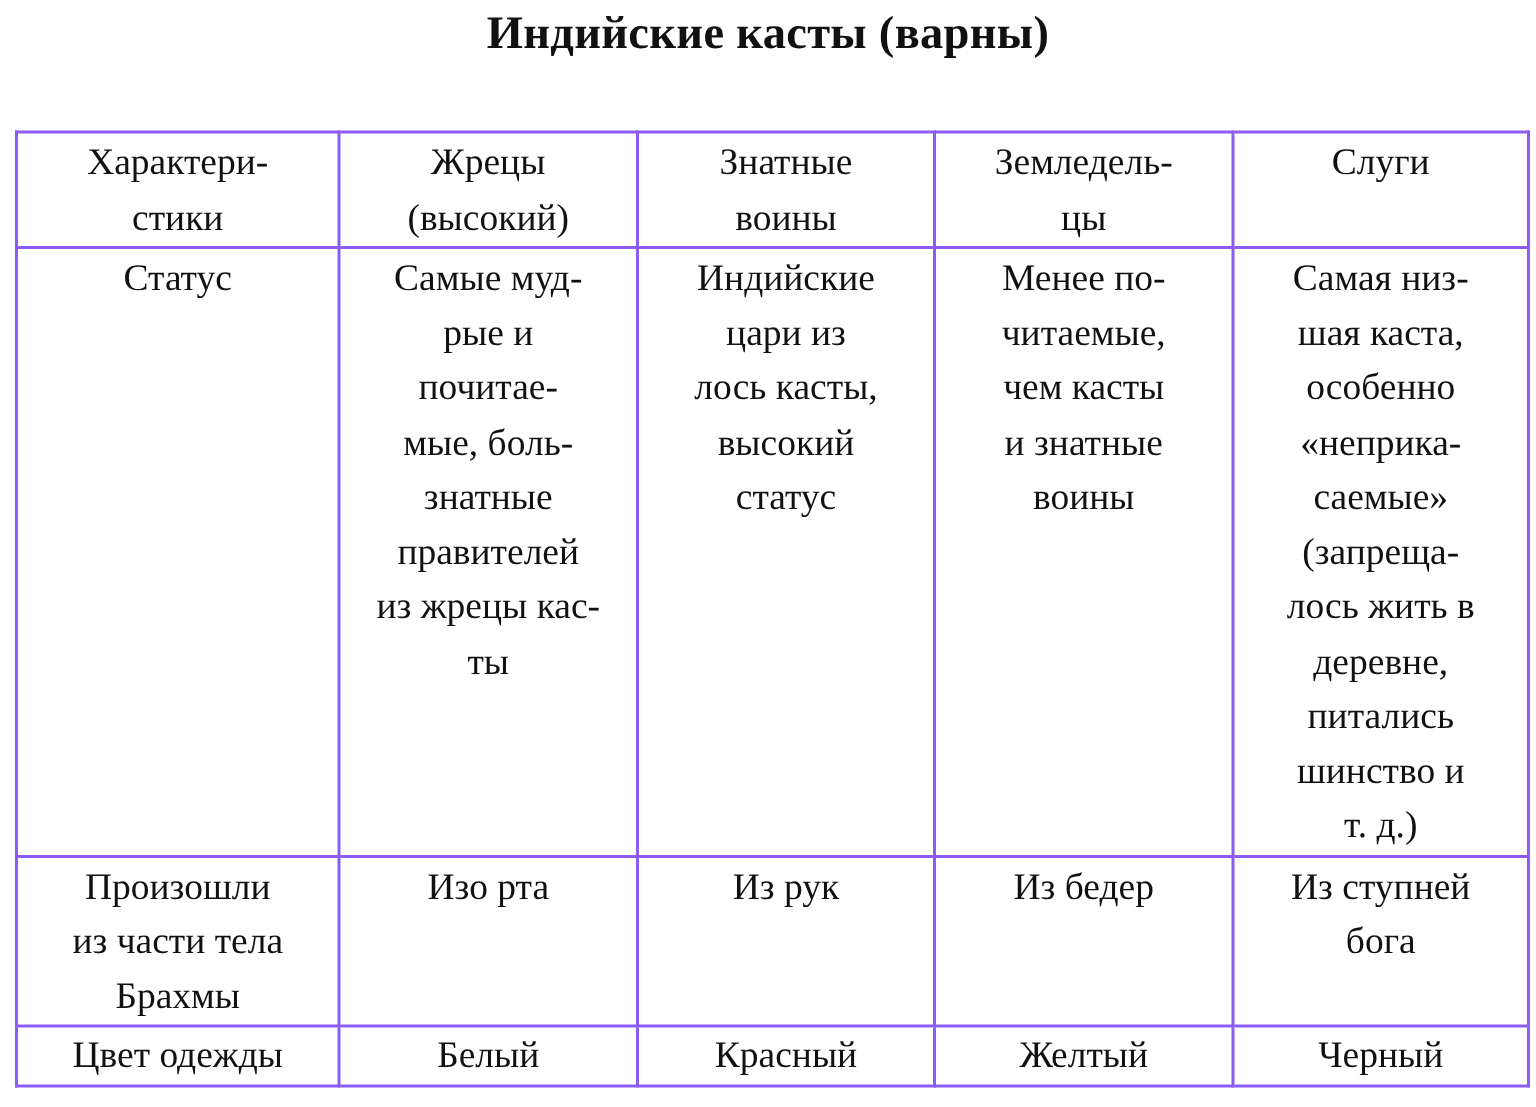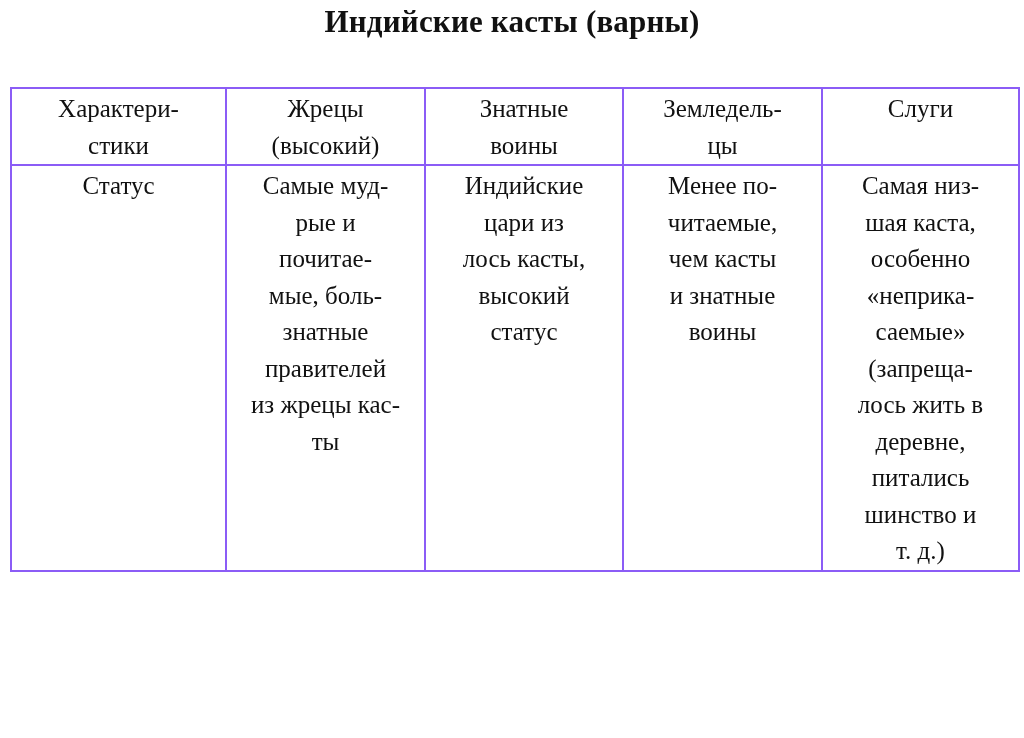--- a/index.html
+++ b/index.html
@@ -91,15 +91,52 @@
       <span class="line">саемые»</span>
       <span class="line">(запреща-</span>
       <span class="line">лось жить в</span>
       <span class="line">деревне,</span>
       <span class="line">питались</span>
       <span class="line">шинство и</span>
       <span class="line">т. д.)</span>
     </td>
   </tr>
 
+  <tr class="r-origin">
+    <td>
+      <span class="line">Произошли</span>
+      <span class="line">из части тела</span>
+      <span class="line">Брахмы</span>
+    </td>
+    <td>
+      <span class="line">Изо рта</span>
+    </td>
+    <td>
+      <span class="line">Из рук</span>
+    </td>
+    <td>
+      <span class="line">Из бедер</span>
+    </td>
+    <td>
+      <span class="line">Из ступней</span>
+      <span class="line">бога</span>
+    </td>
+  </tr>
 
+  <tr class="r-color">
+    <td>
+      <span class="line">Цвет одежды</span>
+    </td>
+    <td>
+      <span class="line">Белый</span>
+    </td>
+    <td>
+      <span class="line">Красный</span>
+    </td>
+    <td>
+      <span class="line">Желтый</span>
+    </td>
+    <td>
+      <span class="line">Черный</span>
+    </td>
+  </tr>
 </tbody>
   </table>
 
 </body></html>

